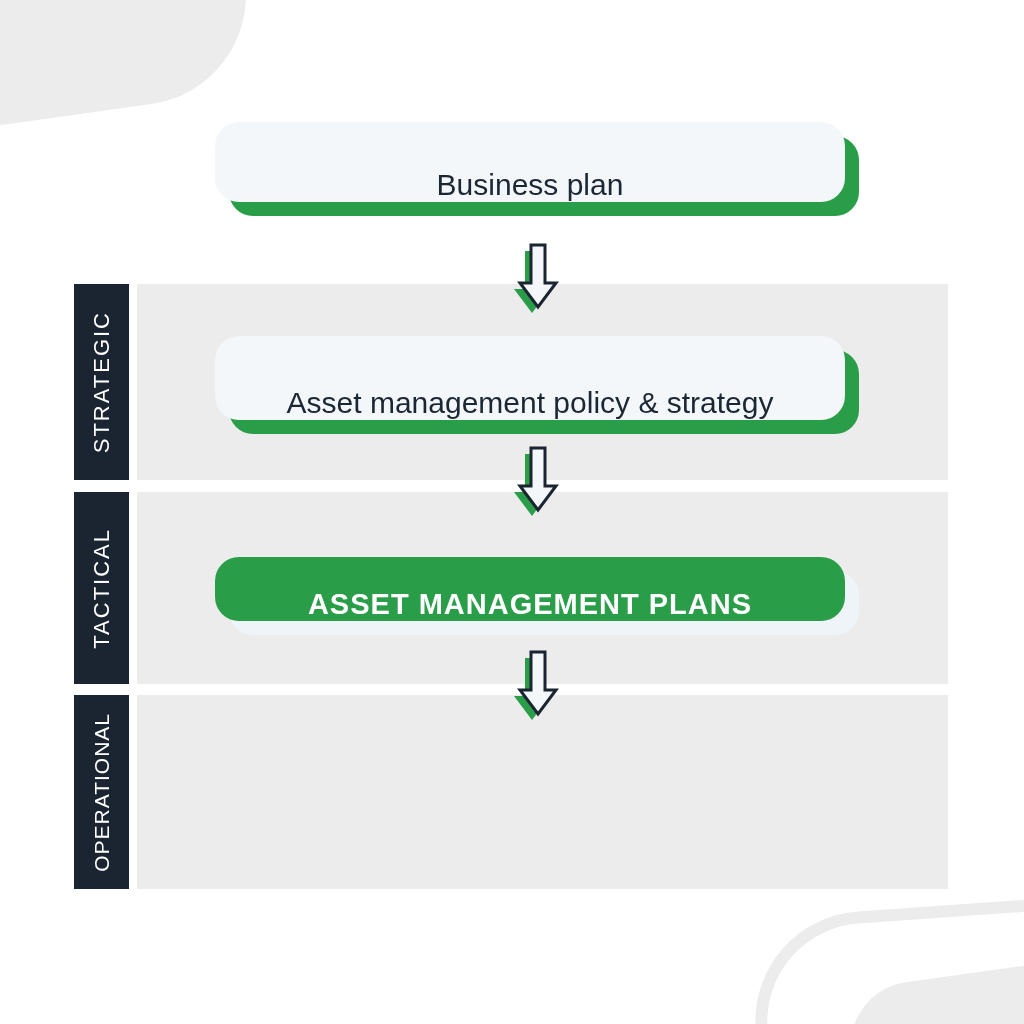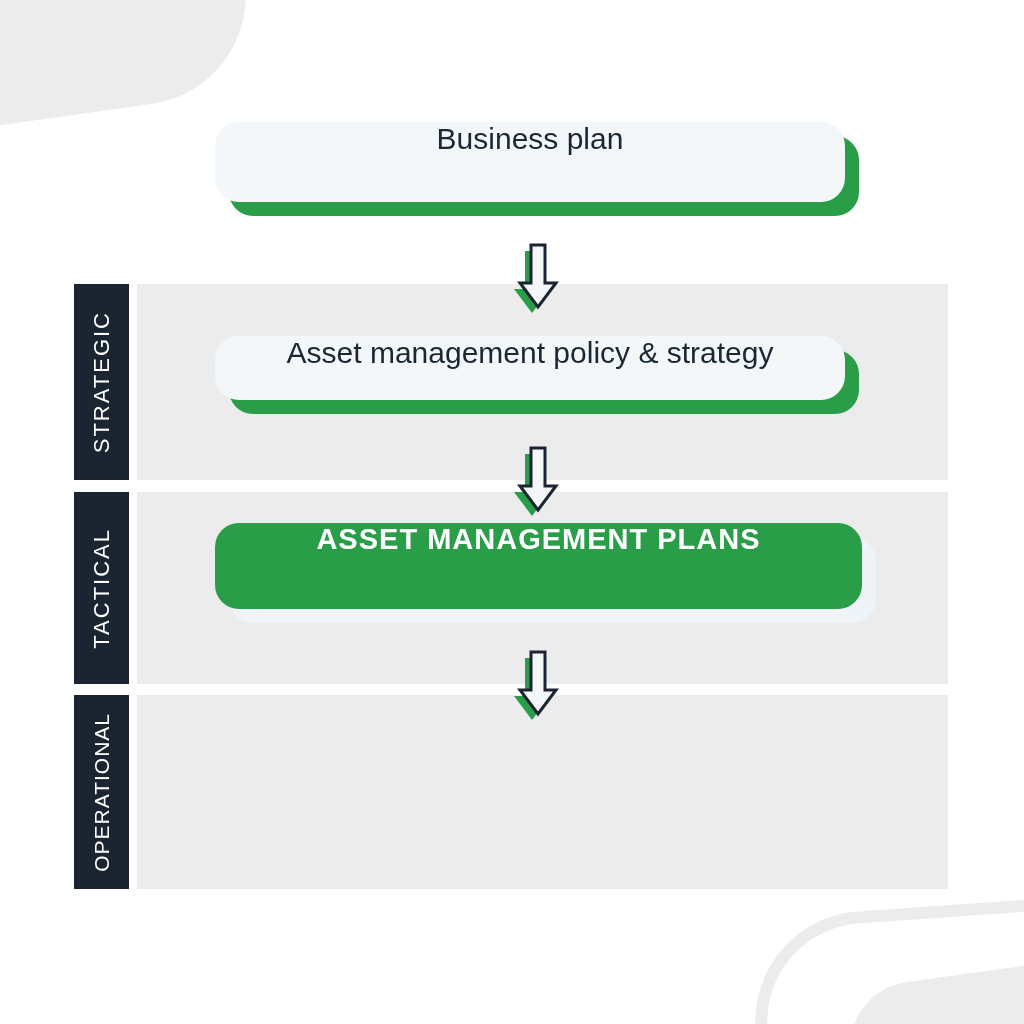--- a/index.html
+++ b/index.html
@@ -63,39 +63,39 @@
     color: #ffffff;
     font-size: 22px;
     letter-spacing: 2px;
     white-space: nowrap;
   }
   .band-label.operational span { font-size: 21px; letter-spacing: 1px; }
 
   
   .box {
     position: absolute;
-    left: 215px; width: 630px; height: 64px;
+    left: 215px; width: 630px; height: 84px;
   }
   .box .shadow {
     position: absolute; inset: 0;
     transform: translate(14px, 14px);
     border-radius: 24px;
     background: #2a9d49;
   }
   .box .face {
     position: absolute; inset: 0;
     border-radius: 24px;
     background: #f3f7fa;
-    display: flex; align-items: flex-start; justify-content: center;
+    display: flex; align-items: flex-end; justify-content: center;
     color: #1c2734;
     font-size: 30px;
   }
   .box.business    { top: 122px; height: 80px; }
   .box.policy      { top: 336px; }
-  .box.plans       { top: 523px; height: 86px; padding-left: 17px; }
+  .box.plans       { top: 557px; height: 64px; }
   .box.operational { top: 744px; }
   .box.plans .shadow { background: #eef4f8; }
   .box.plans .face {
     background: #2a9d49;
     color: #ffffff;
     font-weight: bold;
     font-size: 29px;
     letter-spacing: 1px;
   }
 

